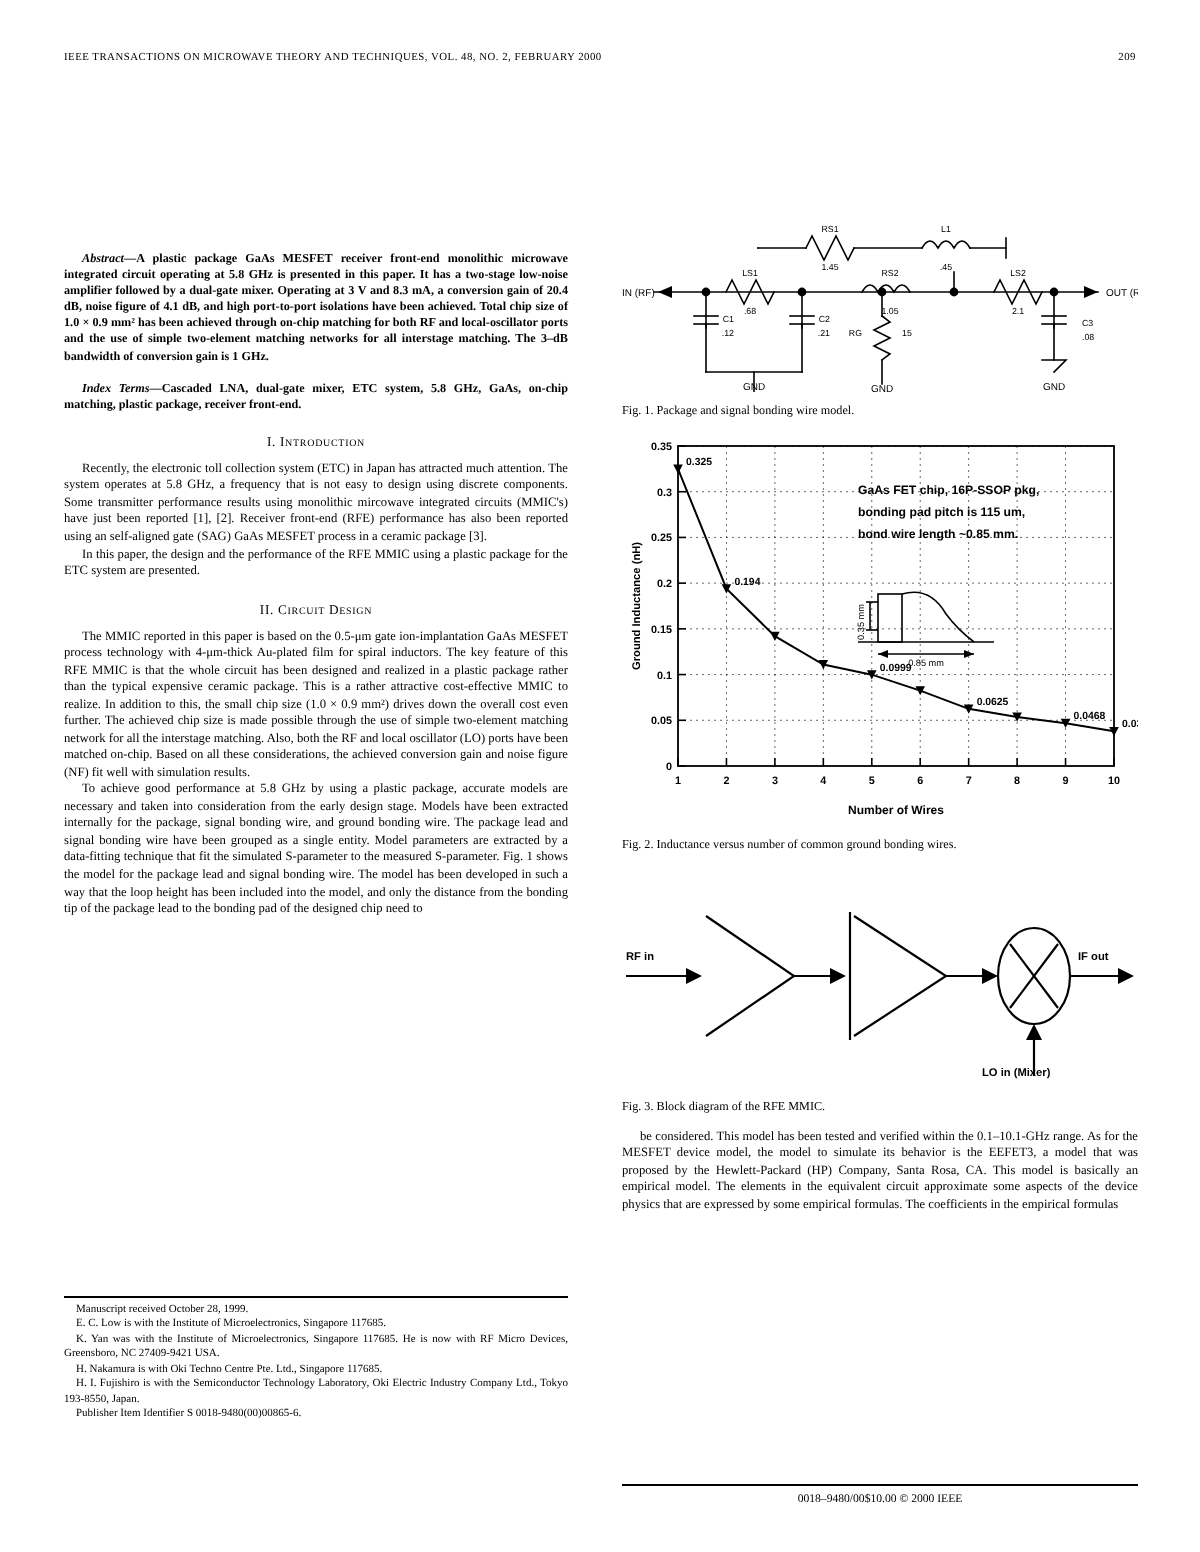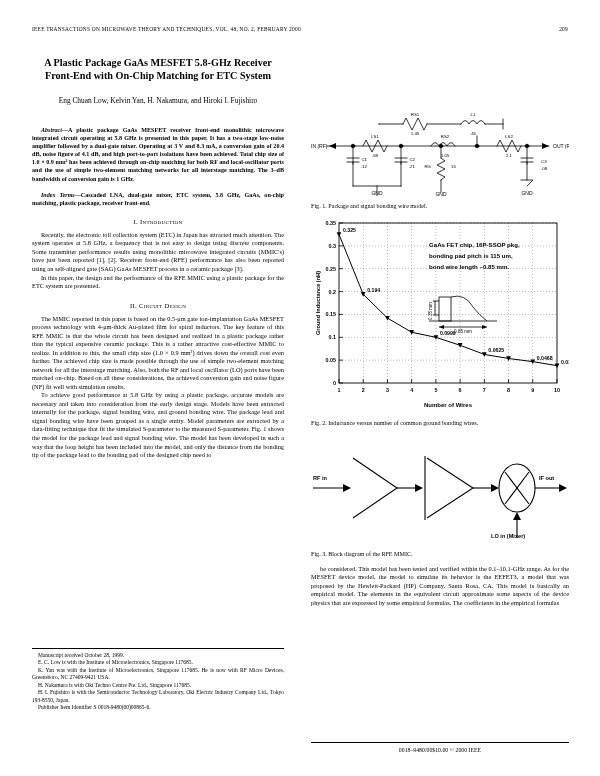--- a/index.html
+++ b/index.html
@@ -157,27 +157,20 @@
 </head>
 <body>
 
 <div class="page">
 
   <div class="runhead">
     <span class="jrnl">IEEE TRANSACTIONS ON MICROWAVE THEORY AND TECHNIQUES, VOL. 48, NO. 2, FEBRUARY 2000</span>
     <span class="pg">209</span>
   </div>
 
-  <div class="titleblock">
-    <div class="paper-title">
-      <div>A Plastic Package GaAs MESFET 5.8-GHz Receiver</div>
-      <div>Front-End with On-Chip Matching for ETC System</div>
-    </div>
-    <div class="authors">Eng Chuan Low, Kelvin Yan, H. Nakamura, and Hiroki I. Fujishiro</div>
-  </div>
 
   <div class="col col-left">
 
     <p class="abs"><span class="lead">Abstract—</span><span>A plastic package GaAs MESFET receiver front-end monolithic microwave integrated circuit operating at 5.8 GHz is presented in this paper. It has a two-stage low-noise amplifier followed by a dual-gate mixer. Operating at 3 V and 8.3 mA, a conversion gain of 20.4 dB, noise figure of 4.1 dB, and high port-to-port isolations have been achieved. Total chip size of 1.0 × 0.9 mm² has been achieved through on-chip matching for both RF and local-oscillator ports and the use of simple two-element matching networks for all interstage matching. The 3–dB bandwidth of conversion gain is 1 GHz.</span></p>
 
     <p class="idx"><span class="lead">Index Terms—</span><span>Cascaded LNA, dual-gate mixer, ETC system, 5.8 GHz, GaAs, on-chip matching, plastic package, receiver front-end.</span></p>
 
     <h2 class="sect">I. Introduction</h2>
     <p class="body">Recently, the electronic toll collection system (ETC) in Japan has attracted much attention. The system operates at 5.8 GHz, a frequency that is not easy to design using discrete components. Some transmitter performance results using monolithic mircowave integrated circuits (MMIC's) have just been reported [1], [2]. Receiver front-end (RFE) performance has also been reported using an self-aligned gate (SAG) GaAs MESFET process in a ceramic package [3].</p>
     <p class="body">In this paper, the design and the performance of the RFE MMIC using a plastic package for the ETC system are presented.</p>

